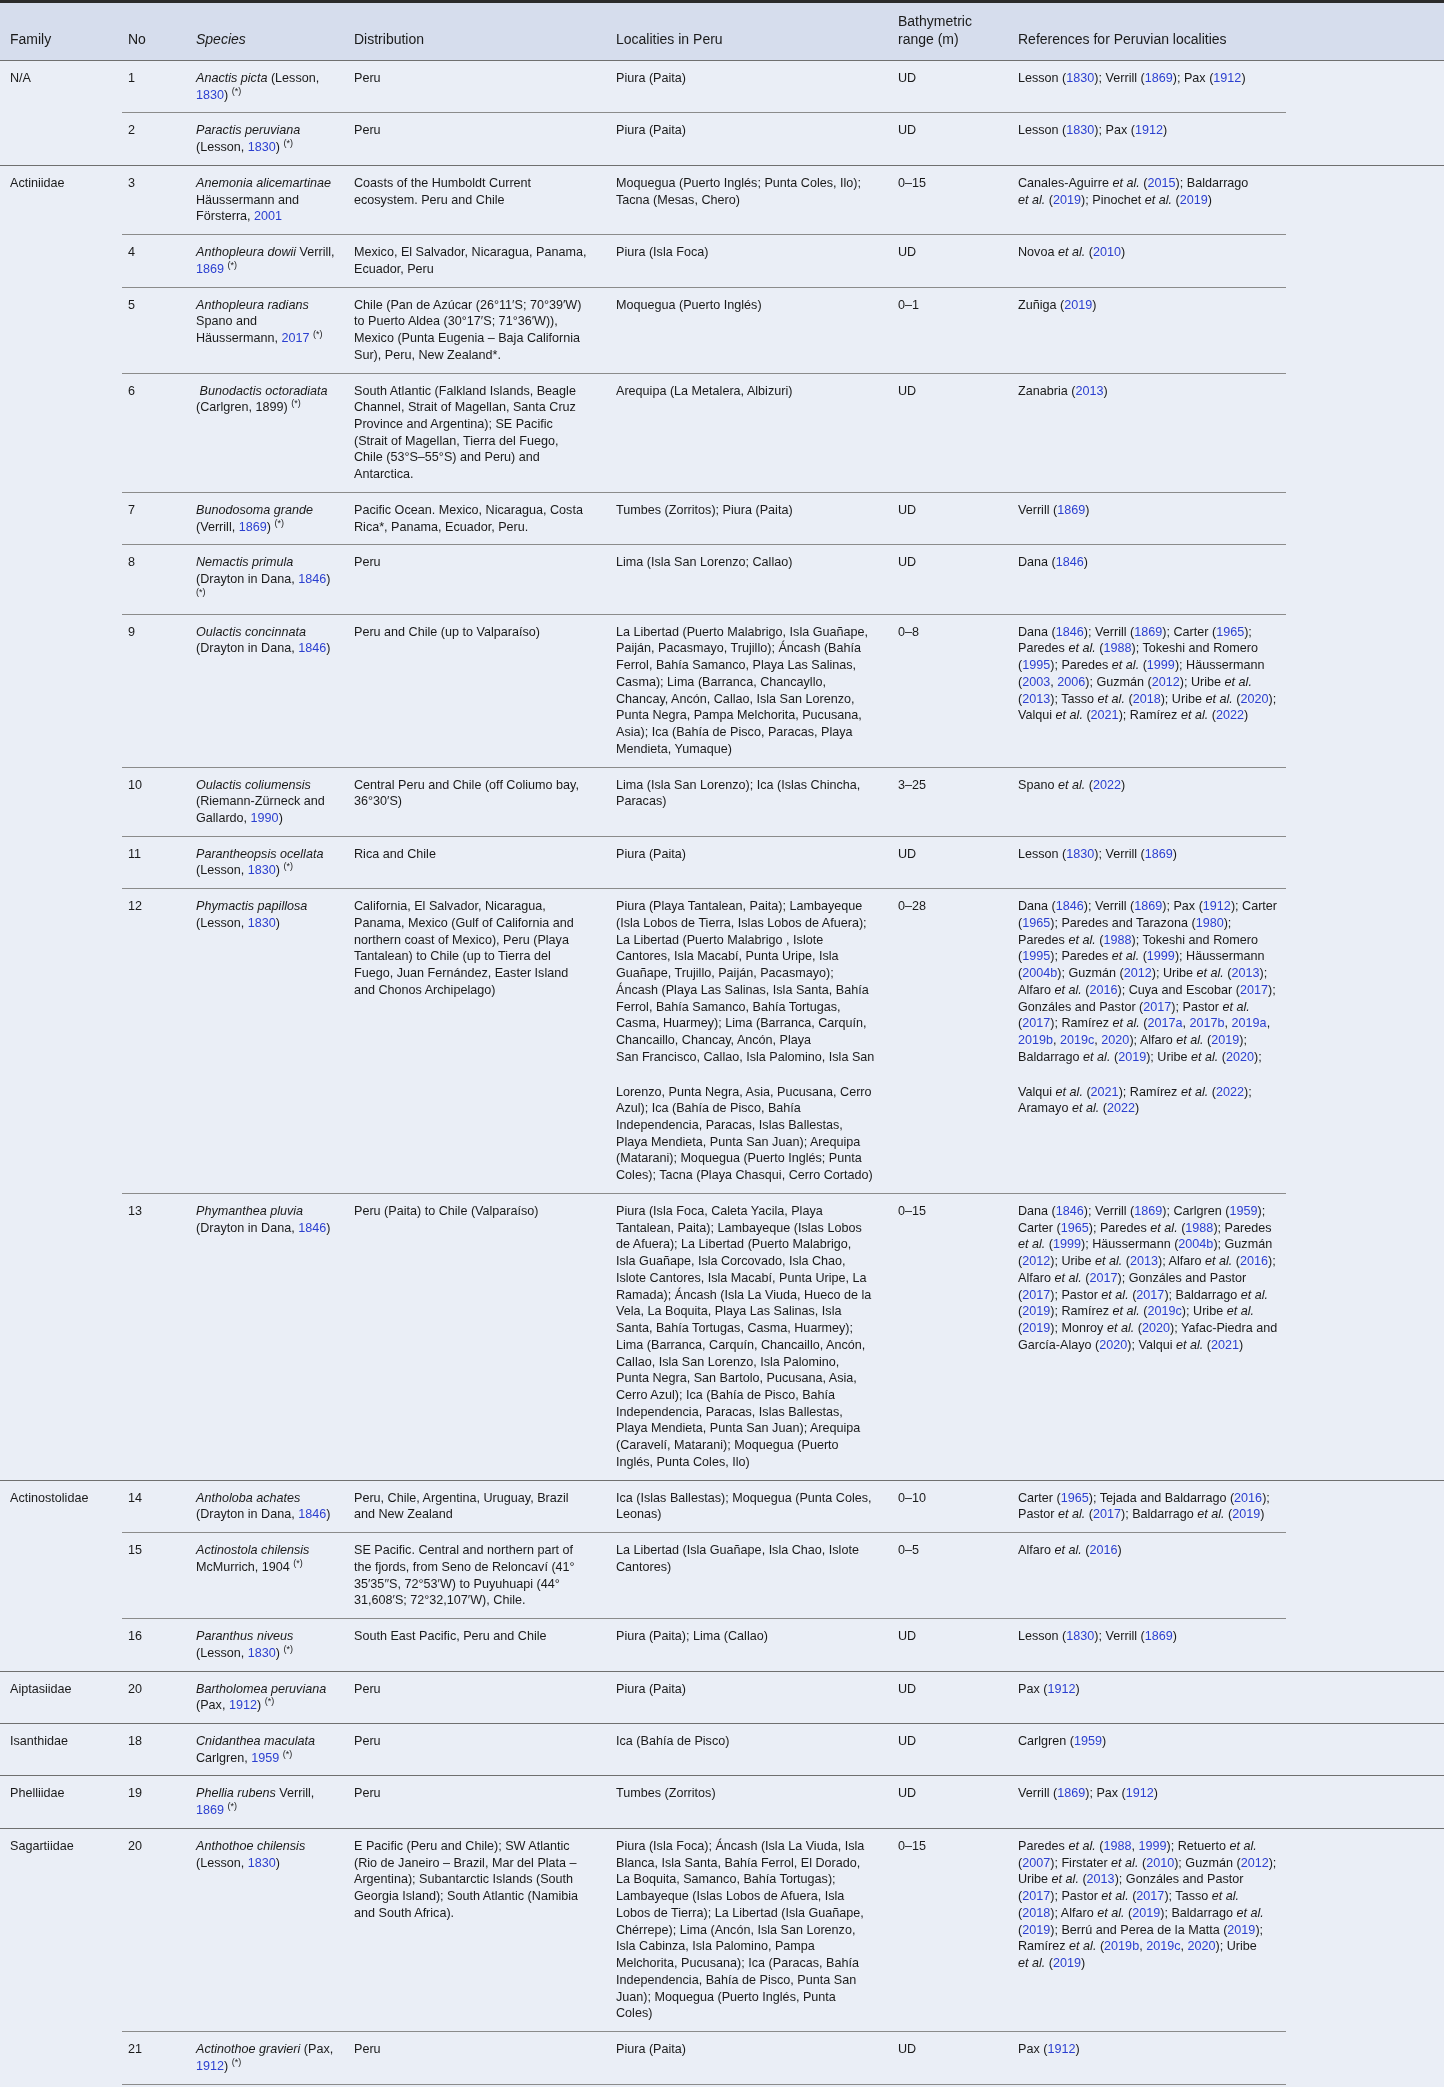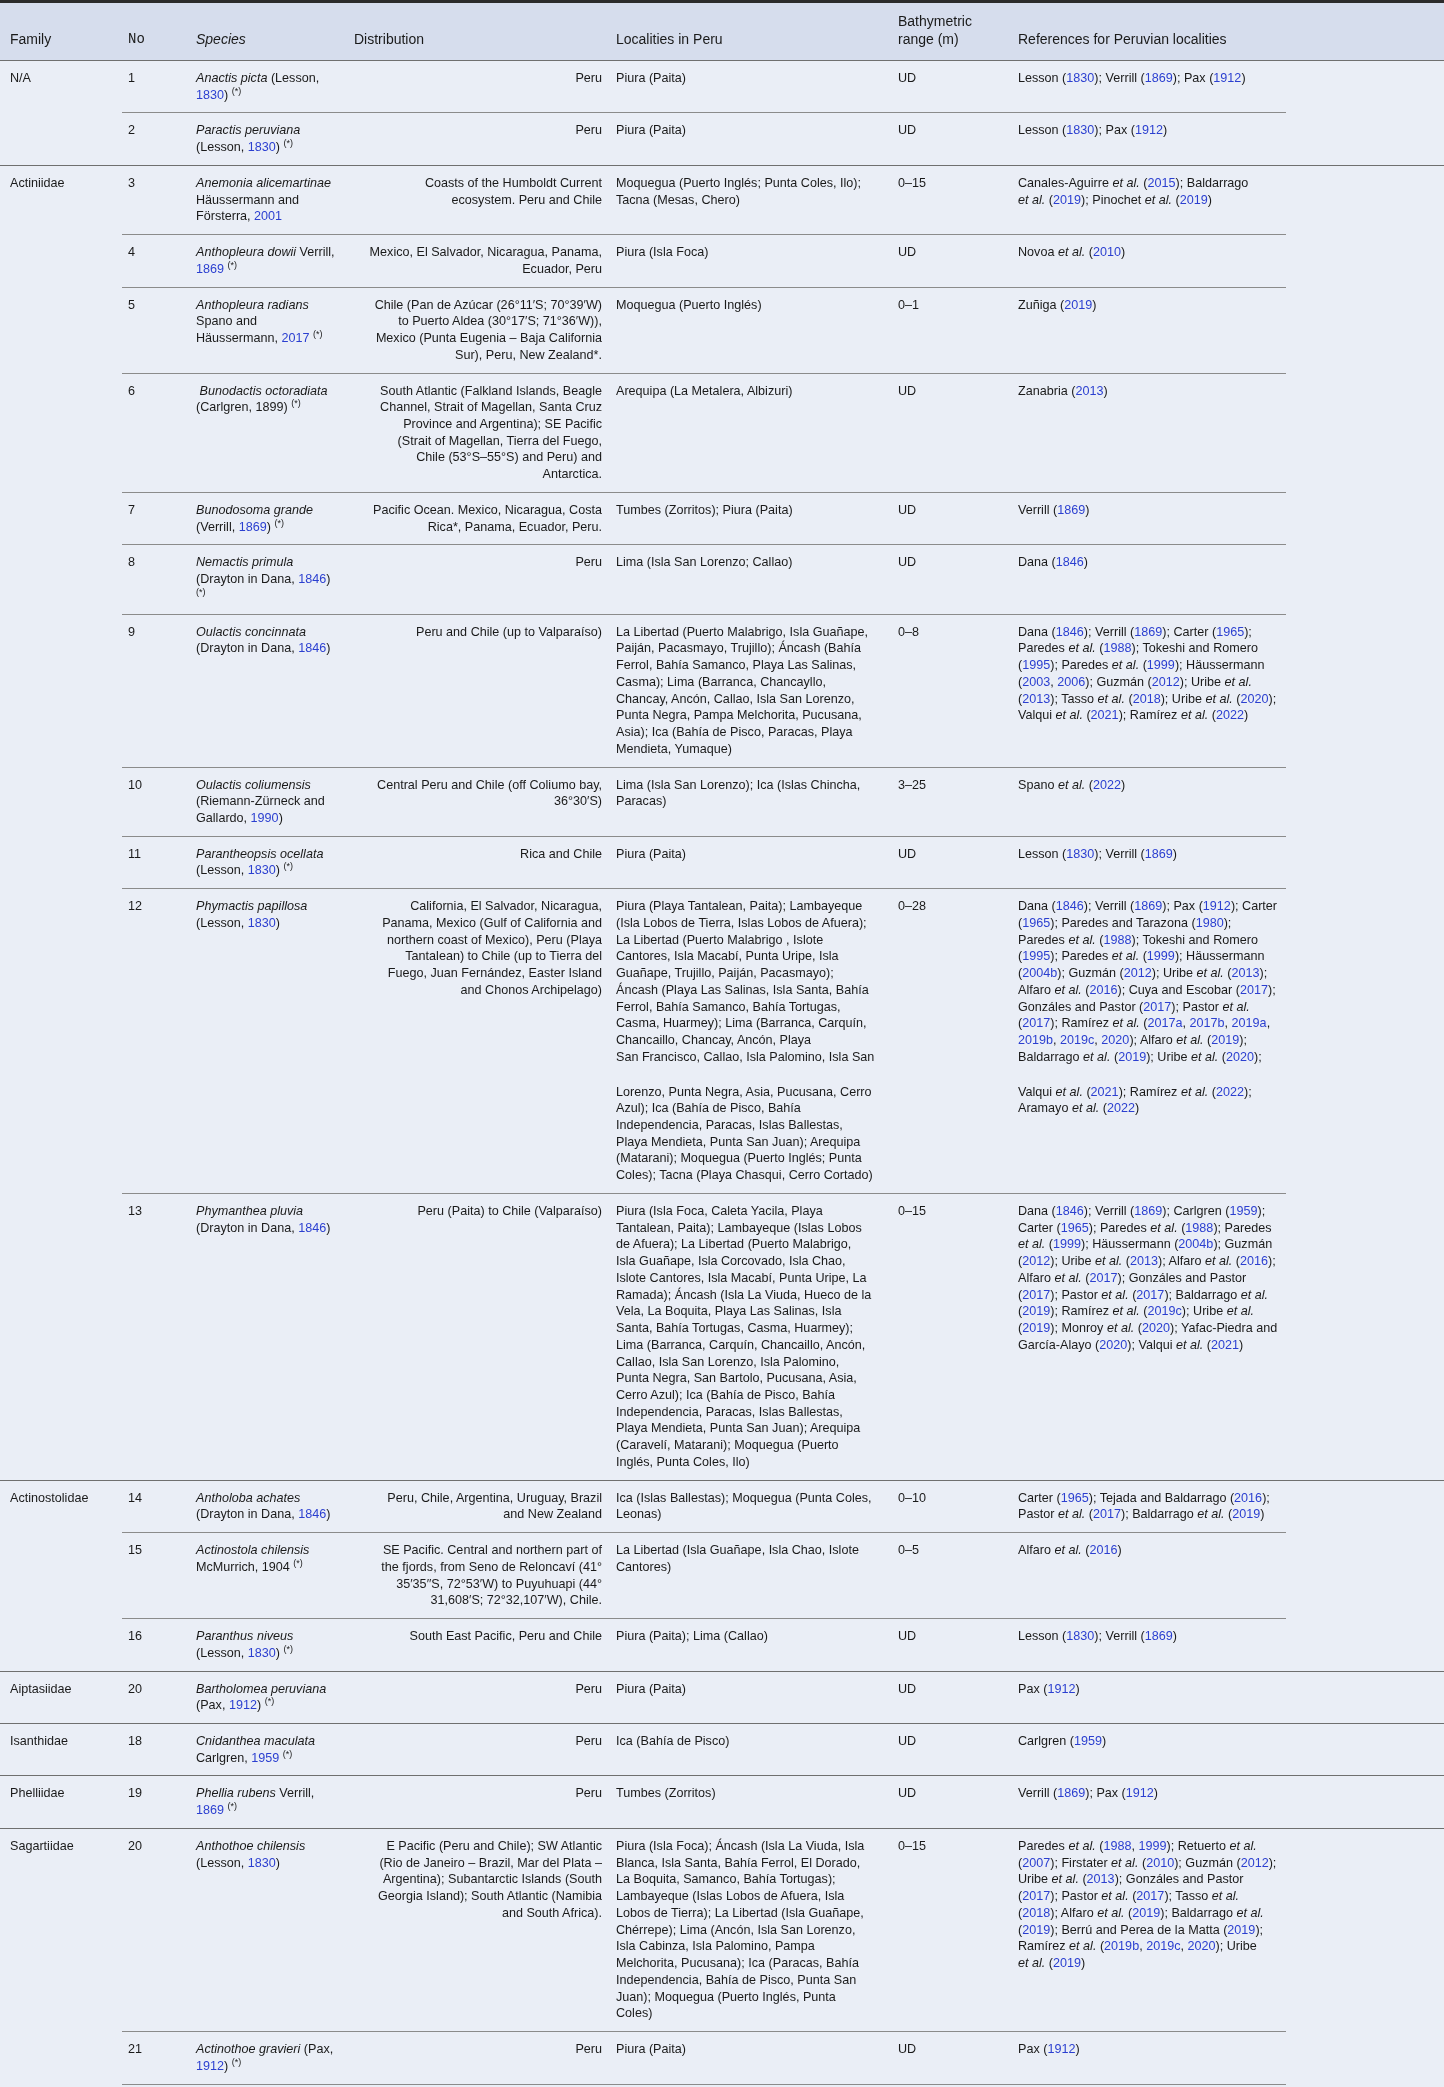--- a/index.html
+++ b/index.html
@@ -59,27 +59,27 @@
   tr.sub-row > td.c-bath,
   tr.sub-row > td.c-ref {
     border-top: 1.2px solid #8b8b8b;
   }
   tr.cont-row > td {
     border-top: none;
   }
   .c-family { width: 106px; padding-left: 10px !important; }
   .c-no     { width: 56px; text-align: left; }
   .c-species{ width: 146px; }
-  .c-dist   { width: 250px; text-align: right; }
+  .c-dist   { width: 250px; }
   .c-loc    { width: 270px; }
   .c-bath   { width: 108px; }
   .c-ref    { width: 262px; }
 
   th.c-family { text-align: left; padding-left: 10px; margin-top: 23px; }
-  th.c-no { text-align: left; font-family: Liberation Mono, monospace; }
+  th.c-no { text-align: left; }
   th.c-species { text-align: center; font-style: italic; }
   th.c-dist { text-align: center; }
   th.c-loc { text-align: center; }
   th.c-bath { text-align: center; }
   th.c-ref { text-align: center; }
 
   
   .c-pad { width: 246px; }
 
   i, em { font-style: italic; }

